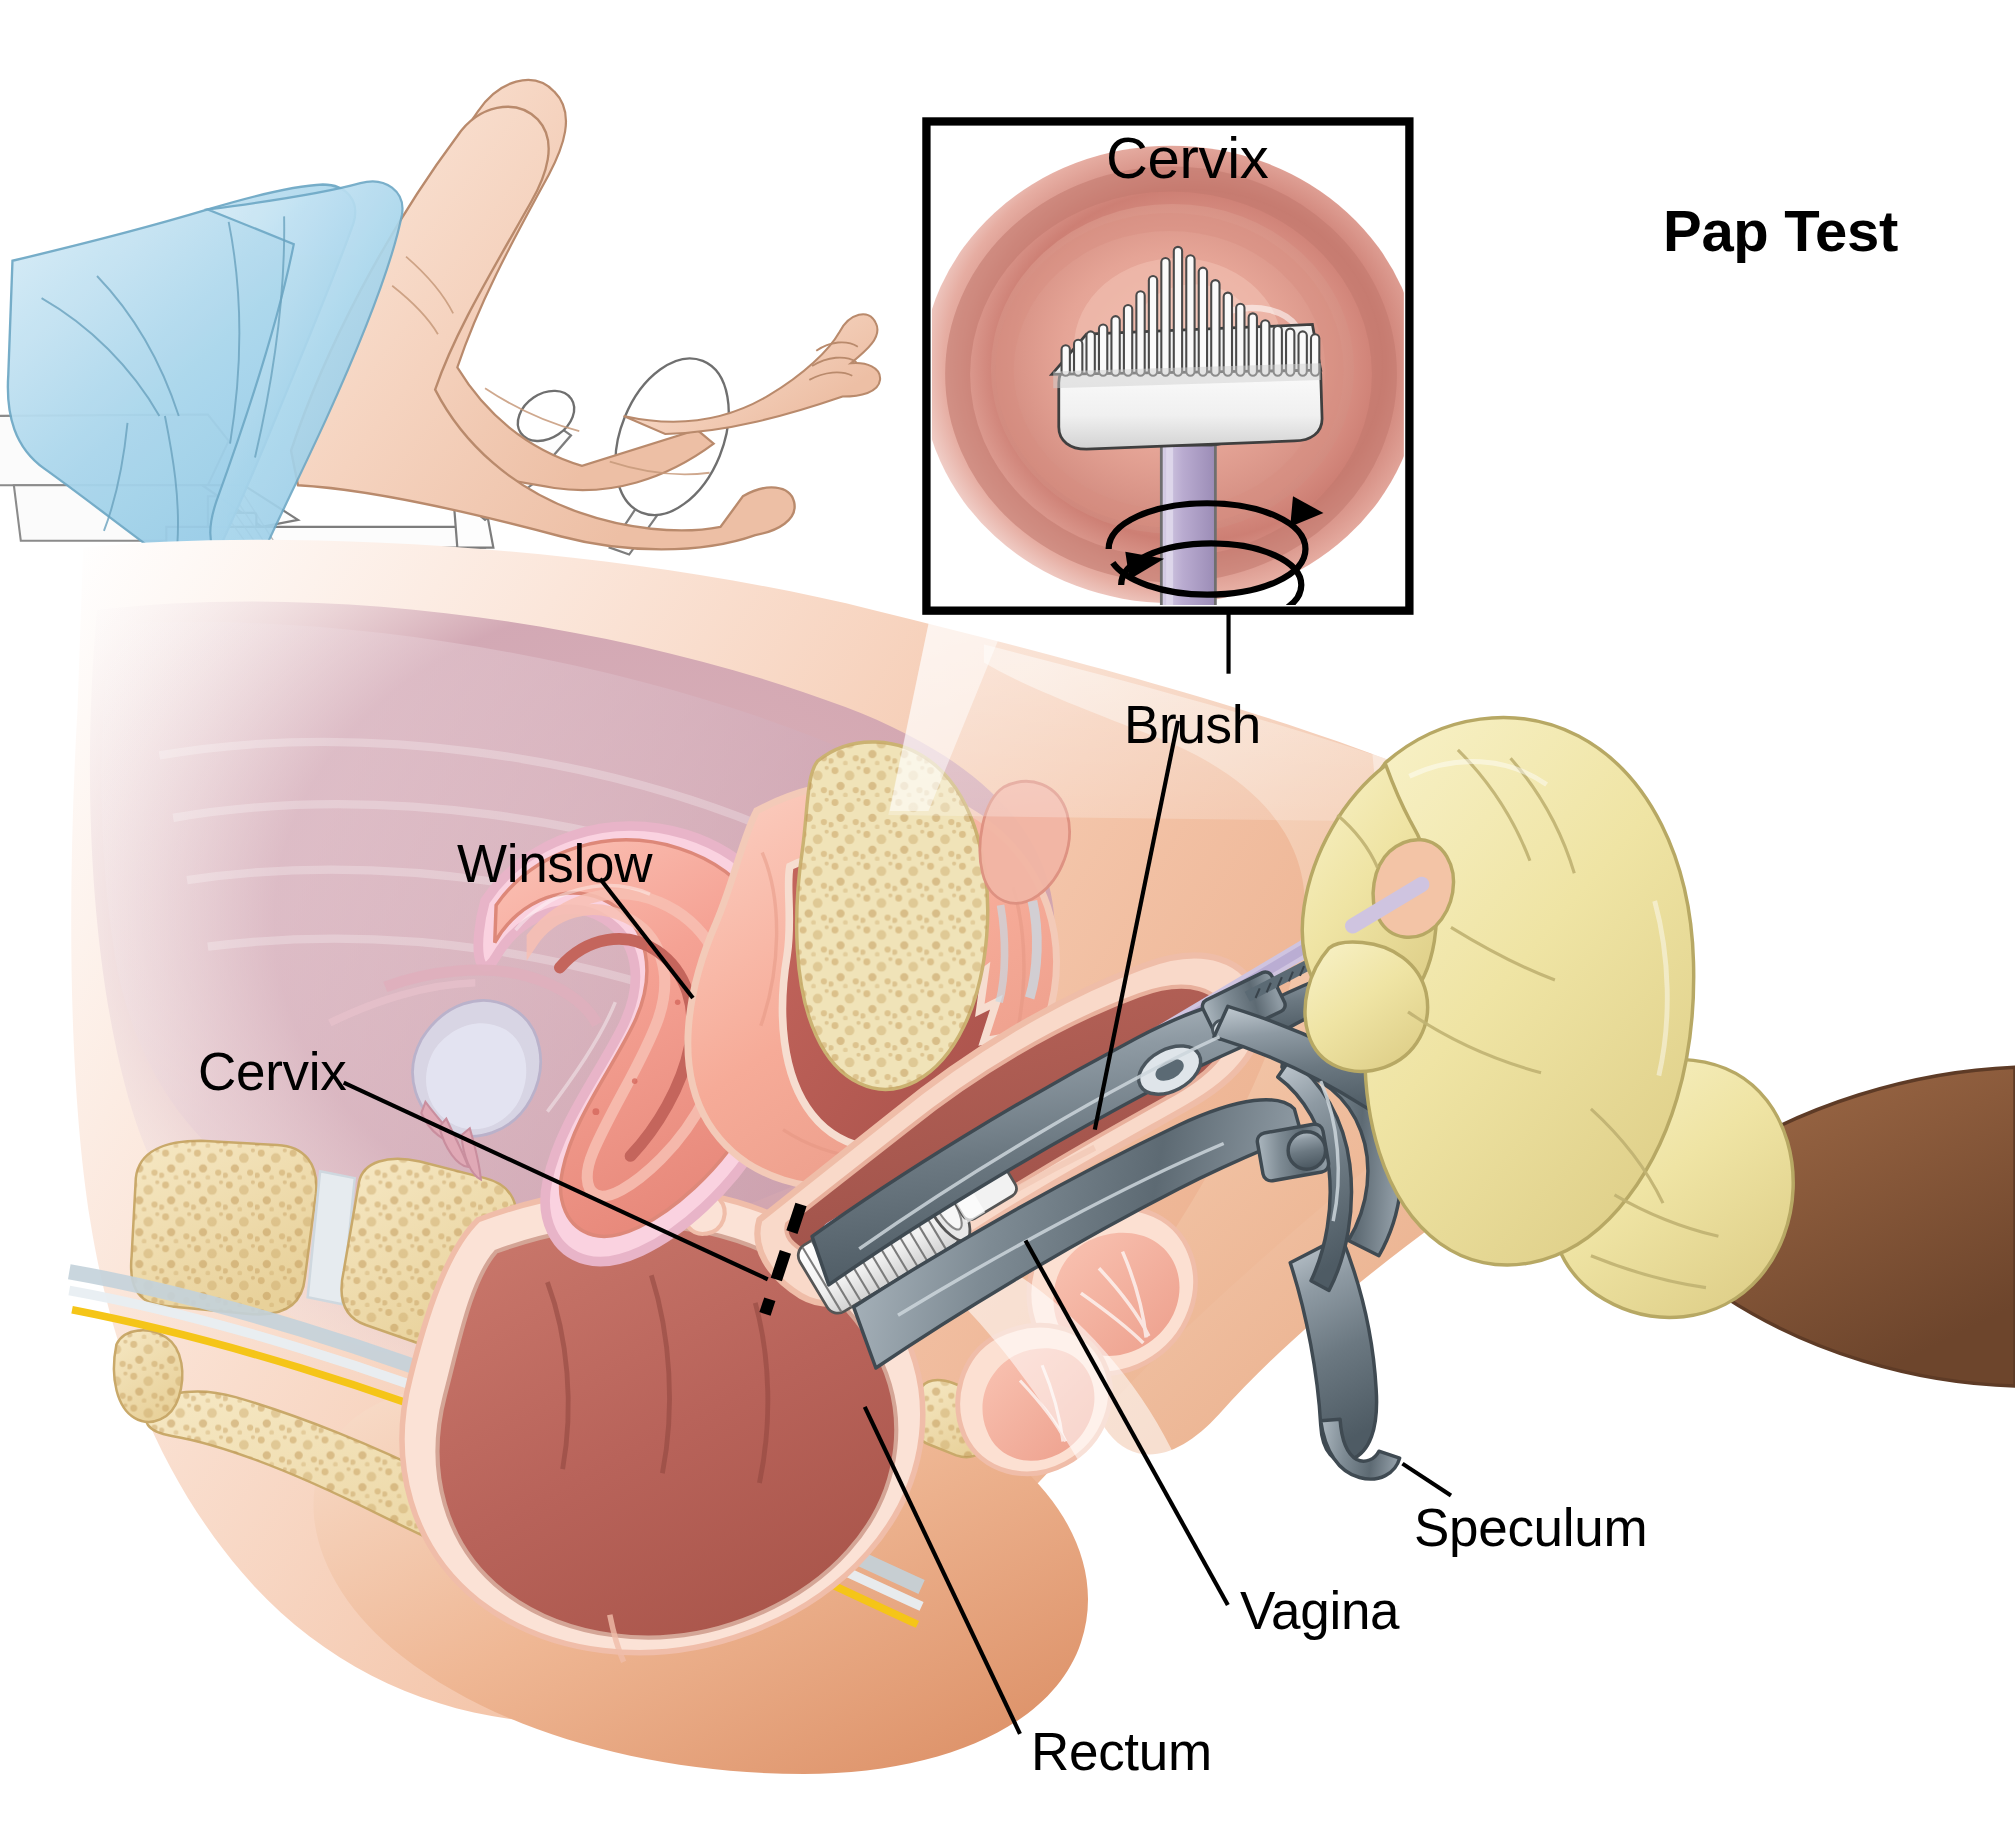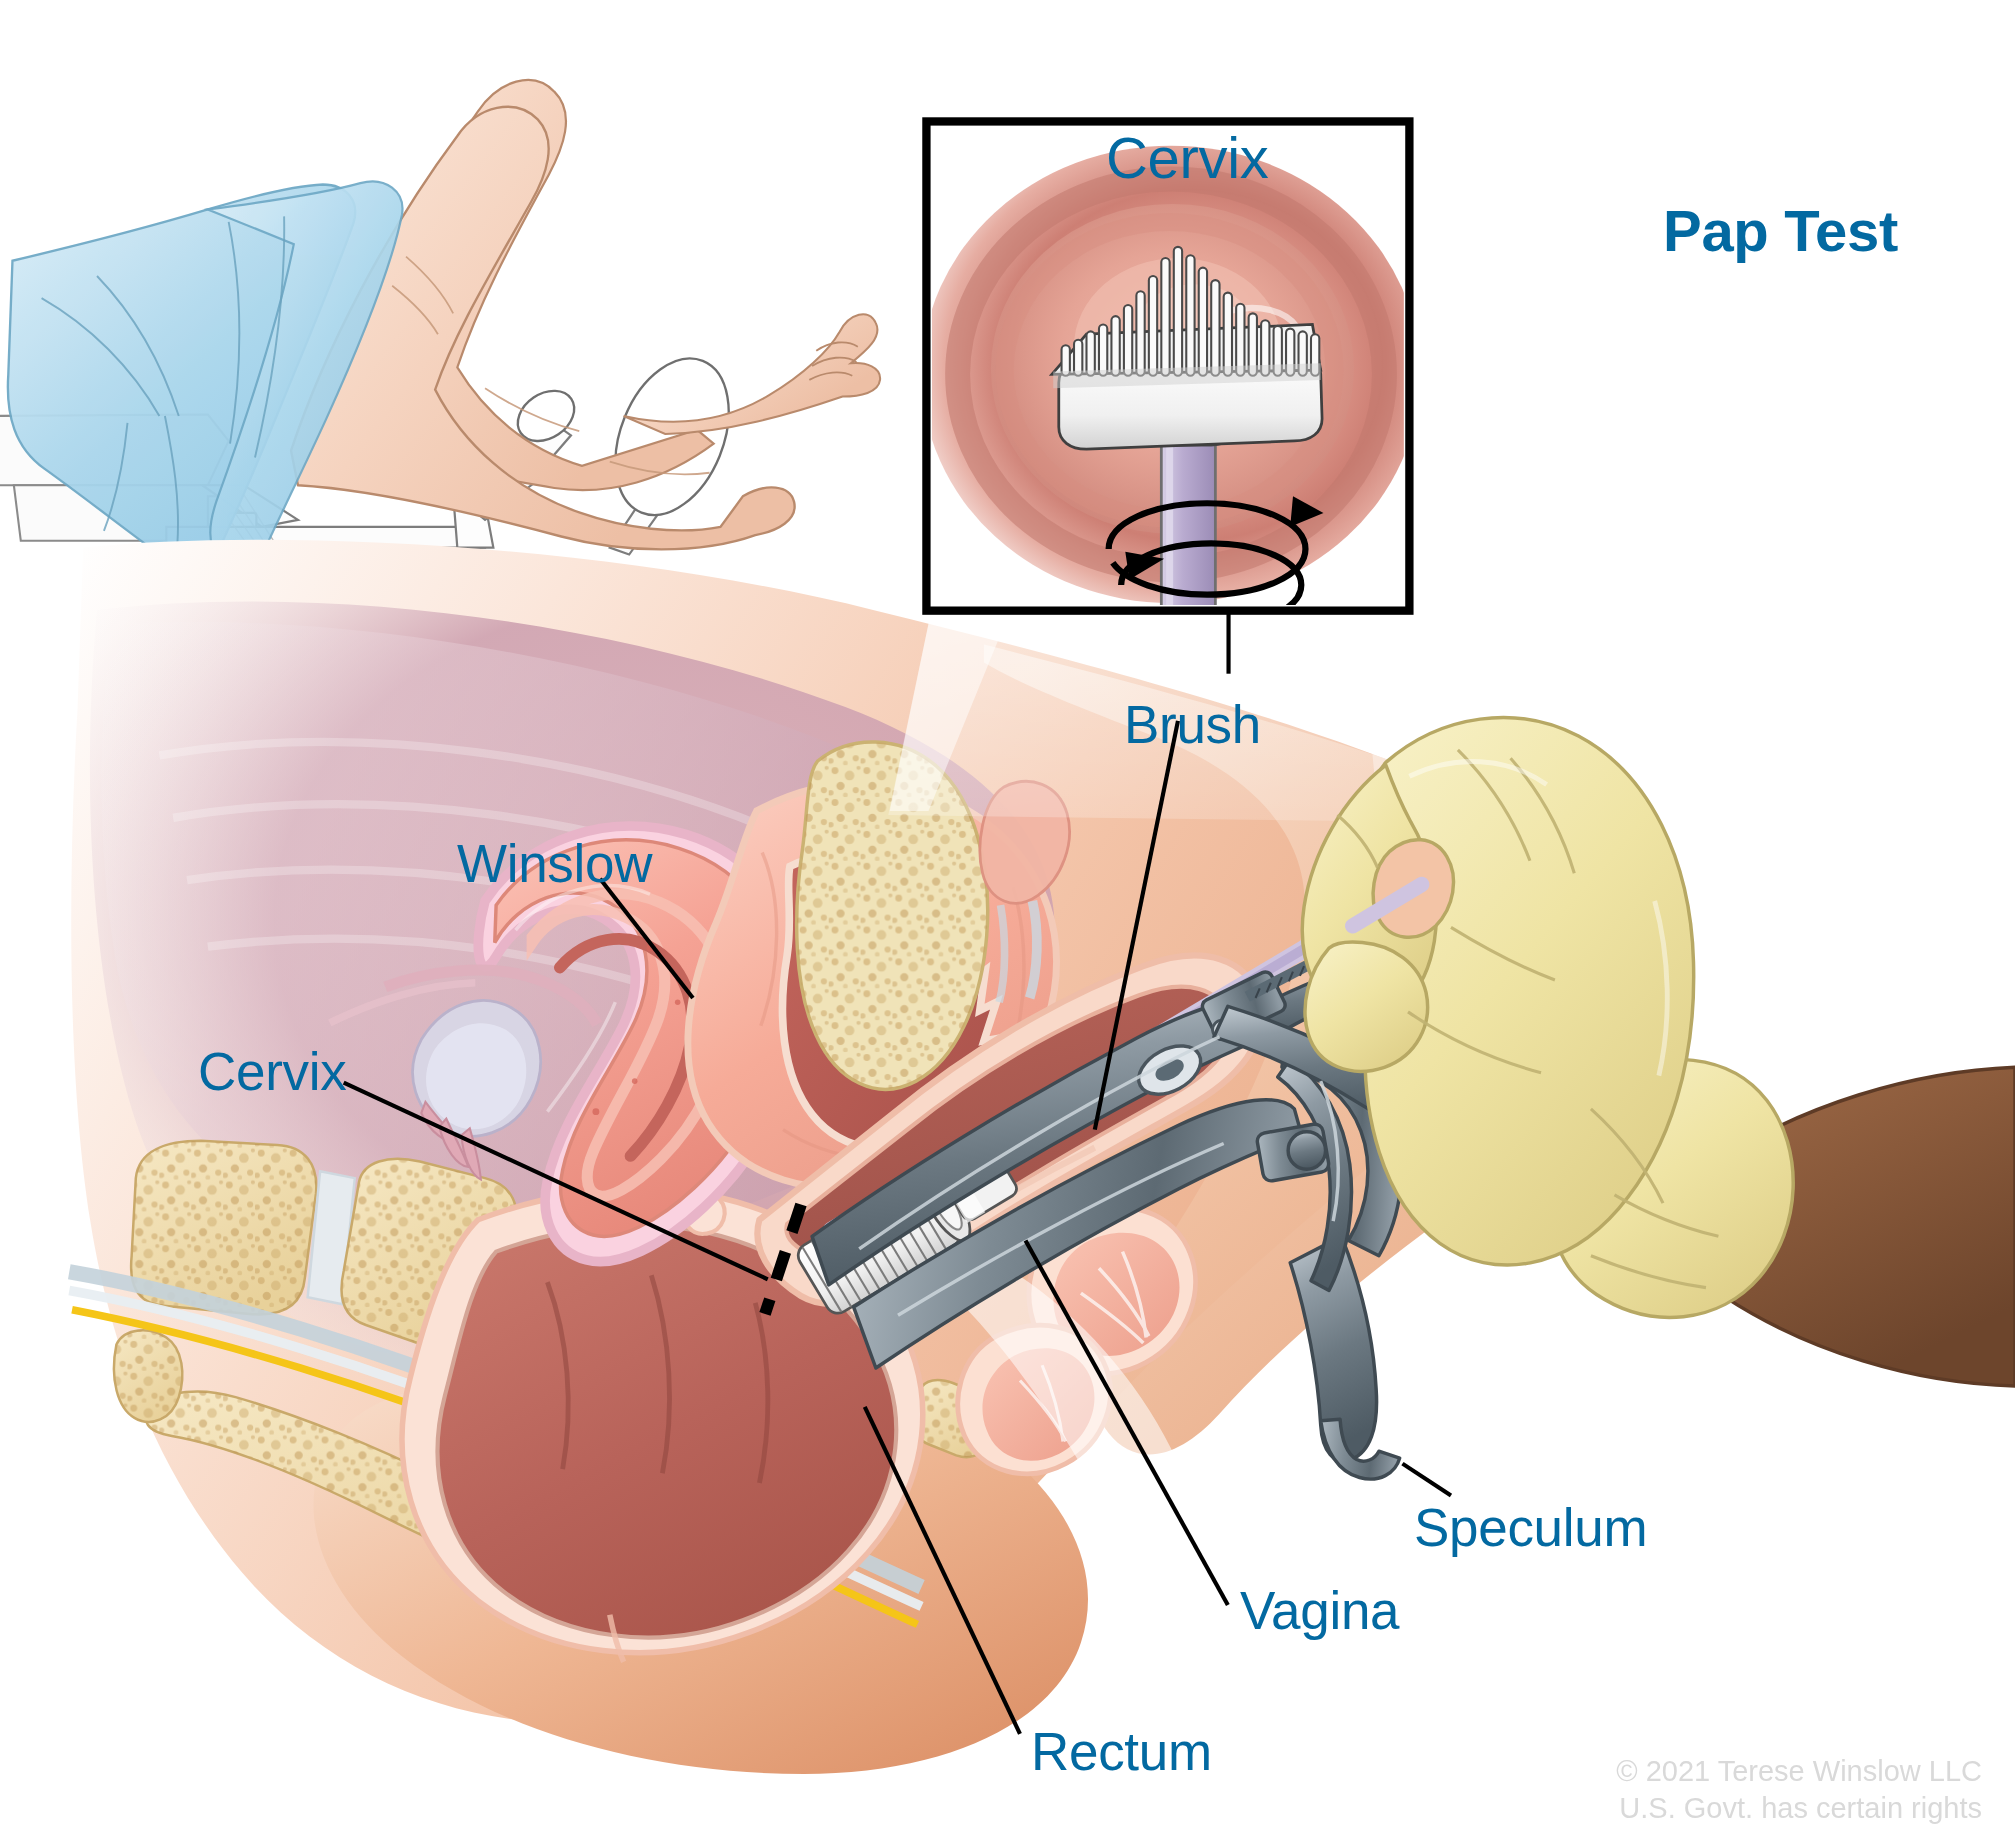--- a/index.html
+++ b/index.html
@@ -16,21 +16,21 @@
     font-family: "Liberation Sans", sans-serif;
   }
   #art {
     position: absolute;
     left: 0; top: 0;
     width: 2015px;
     height: 1838px;
   }
   .lbl {
     position: absolute;
-    color: #0369a1;
+    color: #000000;
     font-family: "Liberation Sans", sans-serif;
     font-size: 53px;
     line-height: 1;
     white-space: nowrap;
     letter-spacing: -0.3px;
   }
   .lbl.bold { font-weight: bold; }
   .copy {
     position: absolute;
     color: #d9d9d9;
@@ -901,19 +901,15 @@
   <div class="lbl" style="left:457px; top:837px;">Winslow</div>
 
   <div class="lbl" style="left:198px; top:1045px;">Cervix</div>
 
   <div class="lbl" style="left:1414px; top:1463px;margin-top:38px;">Speculum</div>
 
   <div class="lbl" style="left:1240px; top:1584px;">Vagina</div>
 
   <div class="lbl" style="left:1031px; top:1725px;">Rectum</div>
 
-  <div class="copy" style="right:33px; top:1753px;">
-    <div>© 2021 Terese Winslow LLC</div>
-    <div>U.S. Govt. has certain rights</div>
-  </div>
 
 </div>
 
 
 </body></html>

